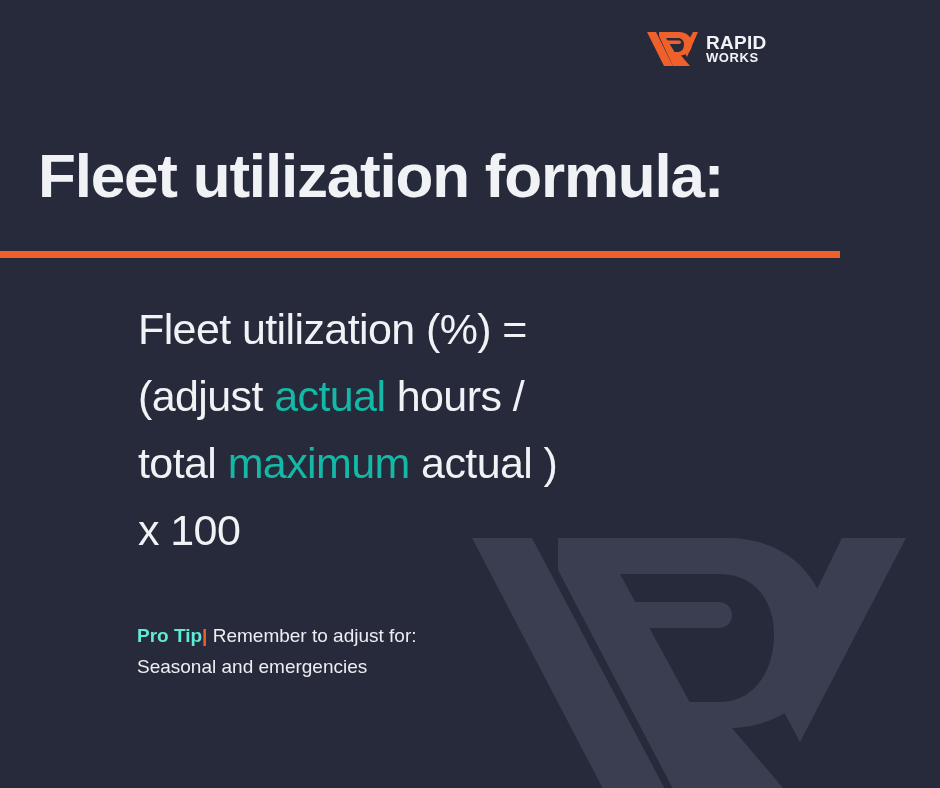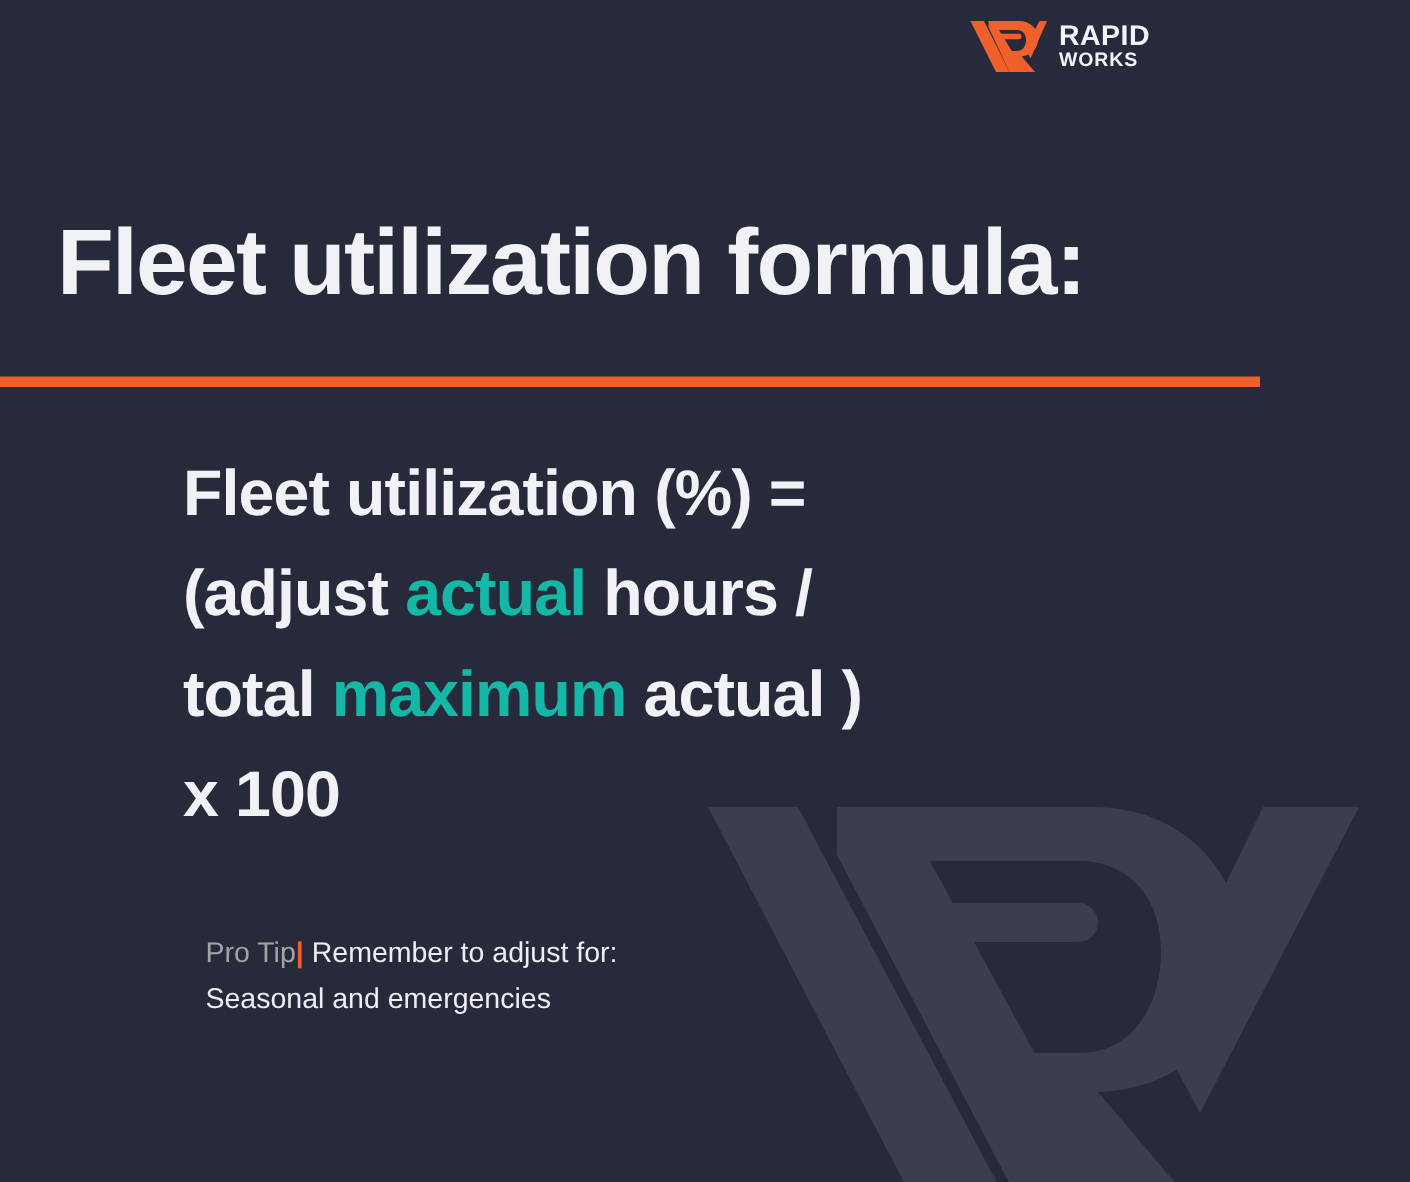--- a/index.html
+++ b/index.html
@@ -19,21 +19,21 @@
     width:480px;
     height:272px;
     pointer-events:none;
     z-index:0;
   }
   .watermark svg { display:block; width:100%; height:100%; }
 
   
   .brand-logo {
     position:absolute;
-    top:6px;
+    top:24px;
     left:646px;
     width:132px;
     height:50px;
     display:flex;
     align-items:center;
     gap:8px;
     z-index:3;
   }
   .brand-mark { width:52px; height:36px; flex:none; }
   .brand-mark svg { display:block; width:100%; height:100%; }
@@ -69,45 +69,45 @@
     top:251px;
     width:840px;
     height:7px;
     background:#F0602B;
     z-index:2;
   }
 
   
   .formula {
     position:absolute;
-    left:122px;
+    left:138px;
     top:296px;
     z-index:2;
     color:#F1F2F6;
     font-size:43px;
-    font-weight:bold;
+    font-weight:normal;
     line-height:1.56;
     letter-spacing:-0.6px;
     white-space:nowrap;
   }
   .formula .hl { color:#14b8a6; }
   .formula .line { display:block; }
 
   
   .pro-tip {
     position:absolute;
     left:137px;
     top:621px;
     z-index:2;
     color:#EDEEF3;
     font-size:19px;
     line-height:1.63;
     white-space:nowrap;
   }
-  .pro-tip .tip-label { color:#a3a3a3; font-weight:normal; }
+  .pro-tip .tip-label { color:#5eead4; font-weight:bold; }
   .pro-tip .tip-sep { color:#F0602B; font-weight:bold; }
   .pro-tip .row { display:block; }
 </style>
 </head>
 <body>
 
 <div class="watermark">
   <svg viewBox="0 0 480 272" xmlns="http://www.w3.org/2000/svg" aria-hidden="true">
     <g fill="#3A3E50">
 

